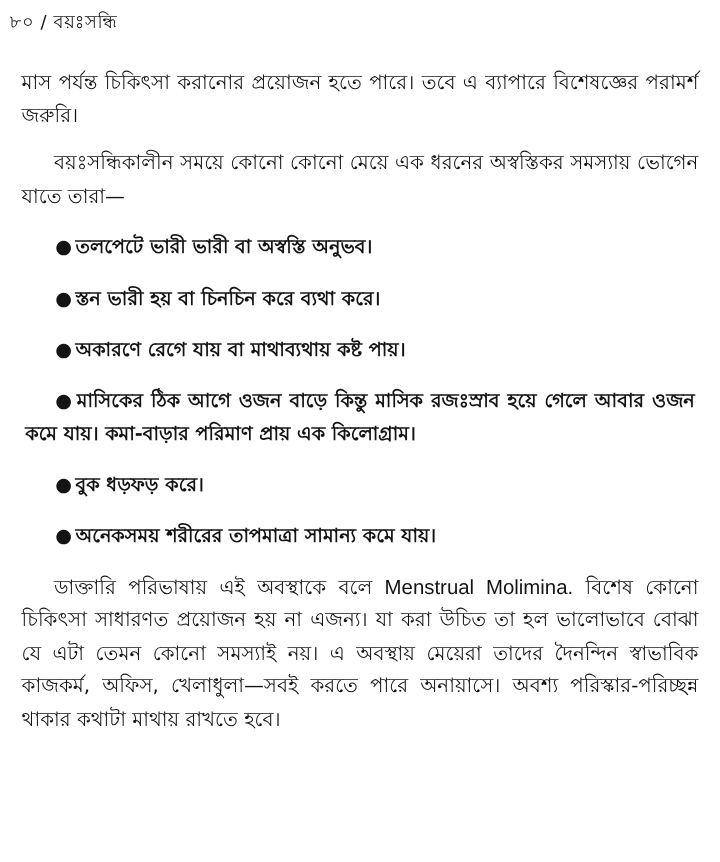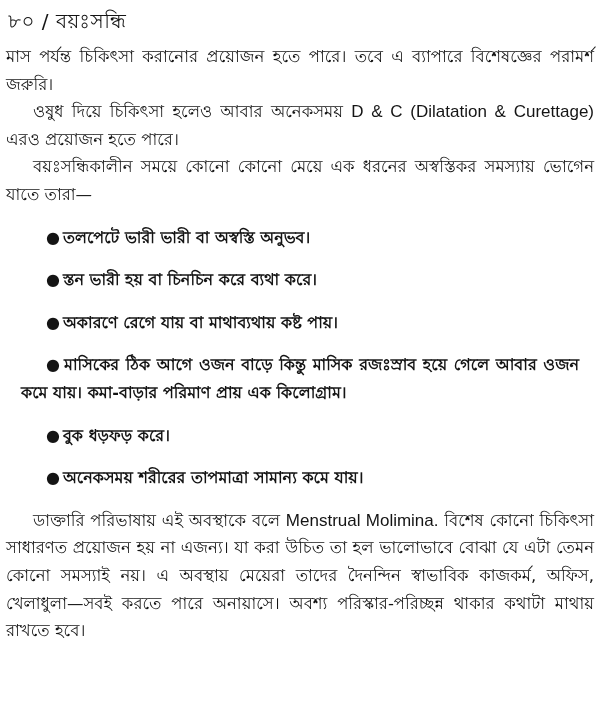--- a/index.html
+++ b/index.html
@@ -4,27 +4,27 @@
   <style>
     html, body { margin: 0; padding: 0; background: #ffffff; }
     body {
       width: 600px; height: 718px; overflow: hidden;
       font-family: "DejaVu Sans", "Liberation Sans", sans-serif;
       color: #141414;
     }
     .page { position: relative; width: 600px; height: 718px; }
     .header {
       position: absolute; left: 8px; top: 6px;
-      font-size: 20px; letter-spacing: 0.5px;
+      font-size: 15px; letter-spacing: 0.5px;
     }
     .body {
       position: absolute; left: 6px; top: 43px; width: 588px;
       font-size: 16.5px; line-height: 27.6px;
     }
-    .para { margin: 0; text-align: justify; text-align-last: left; }
+    .para { margin: 12px; text-align: justify; text-align-last: left; }
     .para.indent { text-indent: 27px; }
     .bullet {
       margin: 15px; padding-left: 25px; font-weight: bold; font-size: 16px;
       text-align: justify; text-align-last: left;
     }
     .bullet.wrap { padding-left: 0; text-indent: 25px; }
     .dot { font-weight: bold; margin-right: 3px; }
     .latin { font-family: "Liberation Sans", sans-serif; font-size: 17px; }
   </style>
 </head>
@@ -33,21 +33,20 @@
 <div class="page">
   <div class="header">
     <span>৮০</span>
     <span>/</span>
     <span>বয়ঃসন্ধি</span>
   </div>
 
   <div class="body">
     <p class="para">মাস পর্যন্ত চিকিৎসা করানোর প্রয়োজন হতে পারে। তবে এ ব্যাপারে বিশেষজ্ঞের পরামর্শ জরুরি।</p>
 
-    <p class="para indent"><span>ওষুধ দিয়ে চিকিৎসা হলেও আবার অনেকসময় </span><span class="latin">D &amp; C (Dilatation &amp; Curettage)</span><span> এরও প্রয়োজন হতে পারে।</span></p>
 
     <p class="para indent">বয়ঃসন্ধিকালীন সময়ে কোনো কোনো মেয়ে এক ধরনের অস্বস্তিকর সমস্যায় ভোগেন যাতে তারা—</p>
 
     <p class="bullet"><span class="dot">●</span><span>তলপেটে ভারী ভারী বা অস্বস্তি অনুভব।</span></p>
     <p class="bullet"><span class="dot">●</span><span>স্তন ভারী হয় বা চিনচিন করে ব্যথা করে।</span></p>
     <p class="bullet"><span class="dot">●</span><span>অকারণে রেগে যায় বা মাথাব্যথায় কষ্ট পায়।</span></p>
     <p class="bullet wrap"><span class="dot">●</span><span>মাসিকের ঠিক আগে ওজন বাড়ে কিন্তু মাসিক রজঃস্রাব হয়ে গেলে আবার ওজন কমে যায়। কমা-বাড়ার পরিমাণ প্রায় এক কিলোগ্রাম।</span></p>
     <p class="bullet"><span class="dot">●</span><span>বুক ধড়ফড় করে।</span></p>
     <p class="bullet"><span class="dot">●</span><span>অনেকসময় শরীরের তাপমাত্রা সামান্য কমে যায়।</span></p>
 

